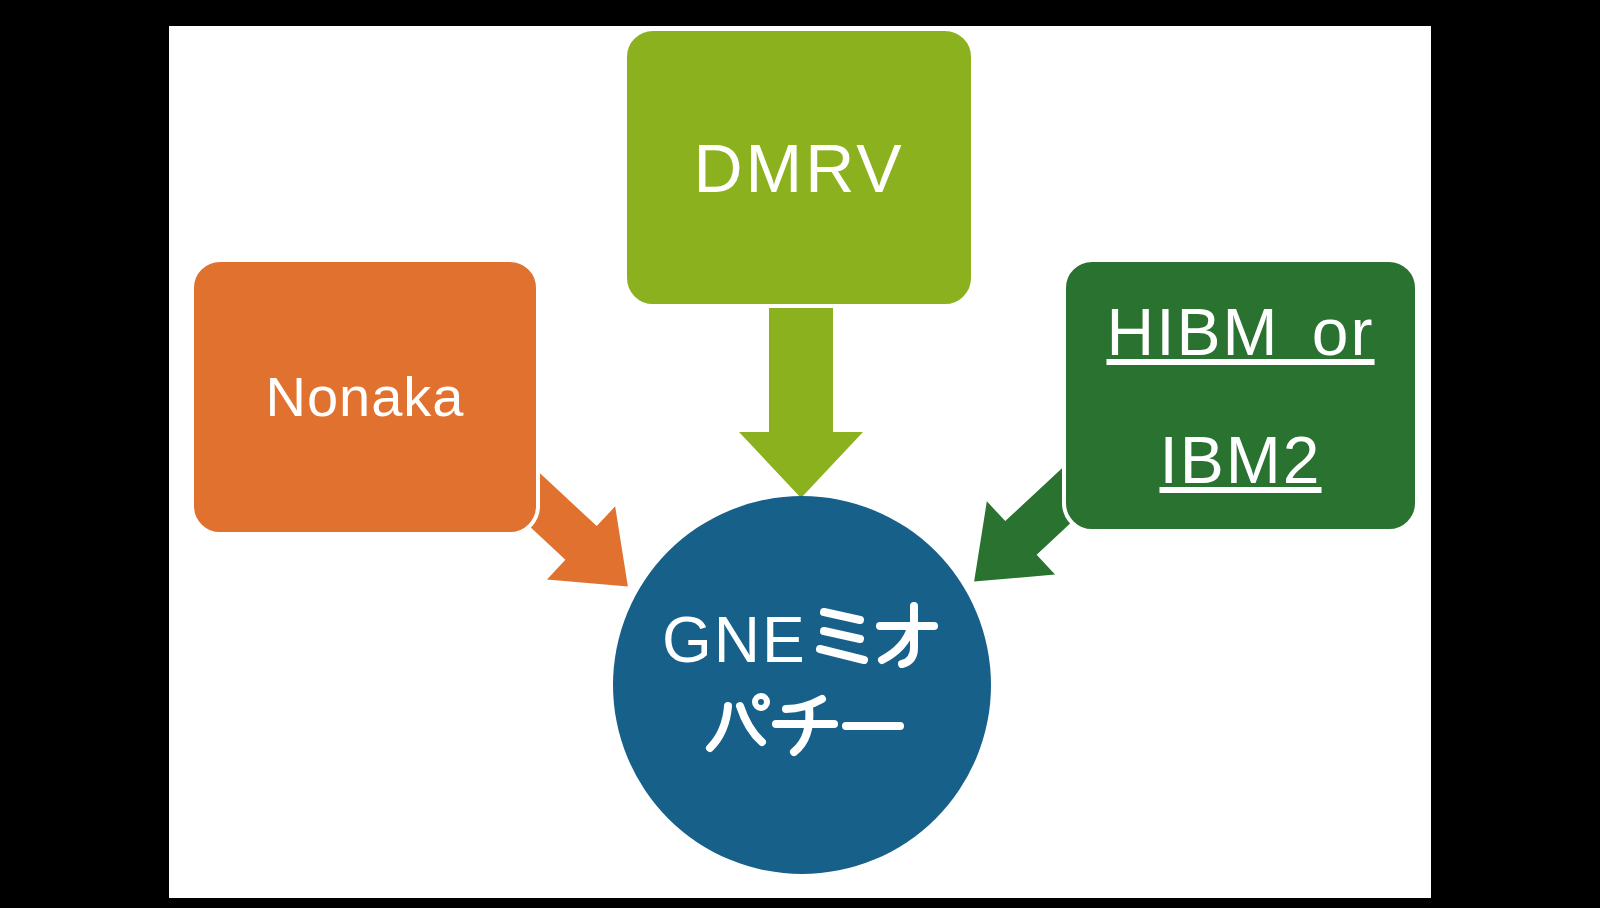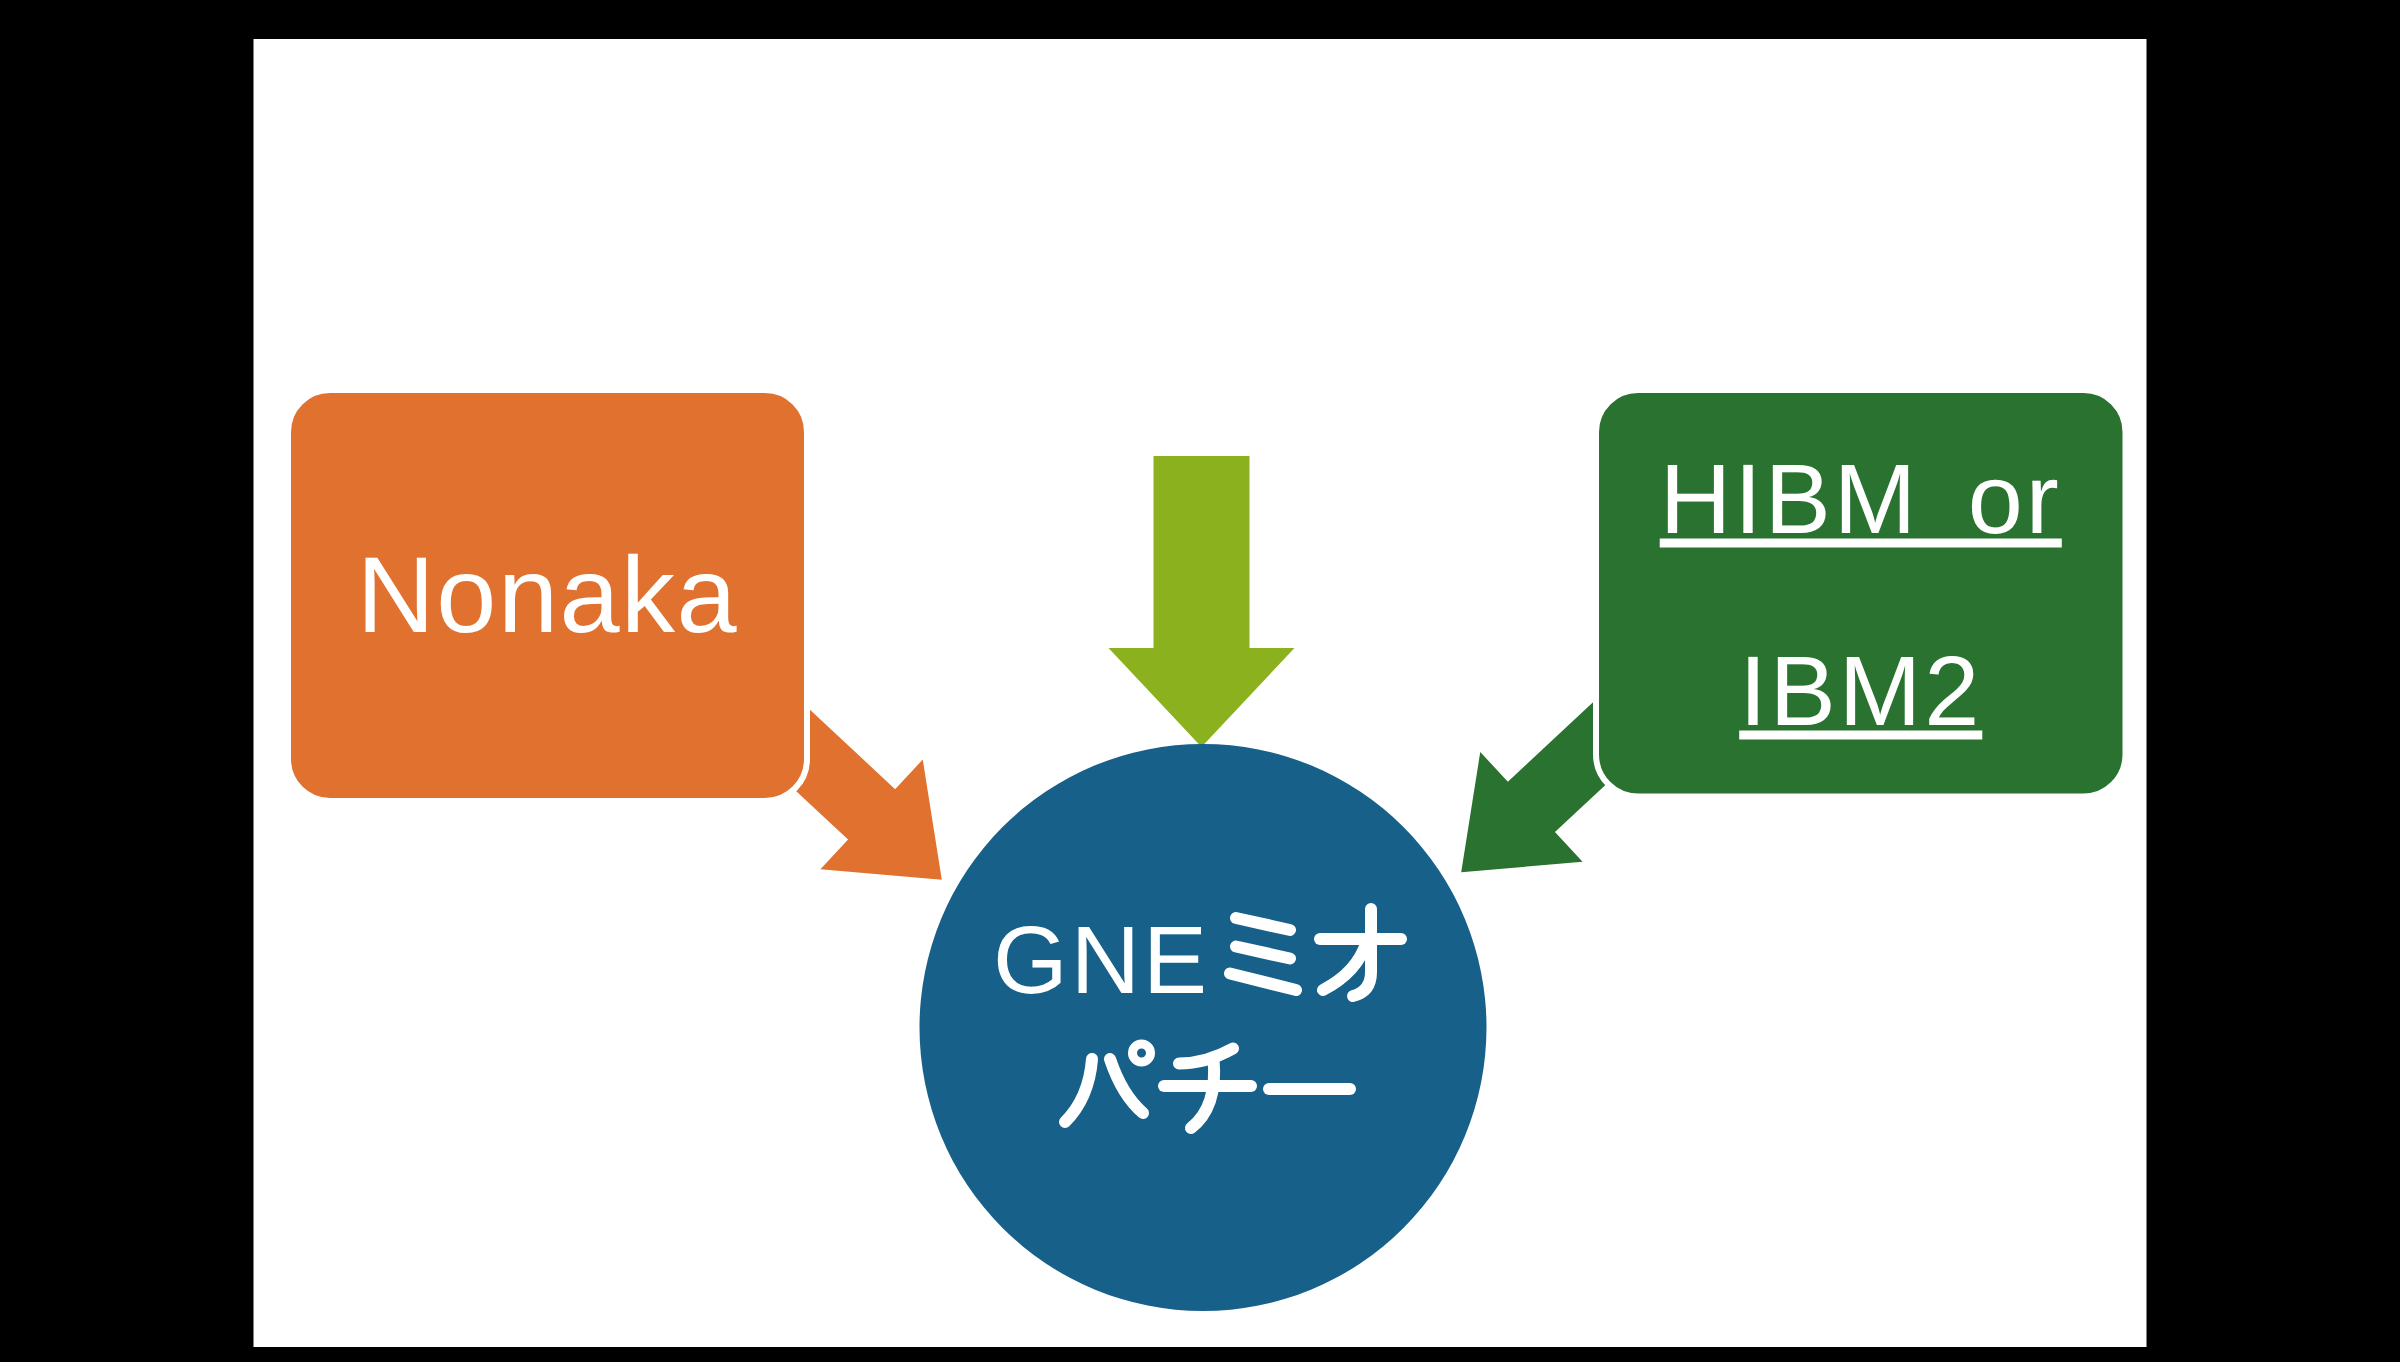--- a/index.html
+++ b/index.html
@@ -10,21 +10,21 @@
   .canvas{
     position:absolute;left:169px;top:26px;width:1262px;height:872px;
   }
   .arrows-svg{position:absolute;left:0;top:0;width:1262px;height:872px;z-index:1;}
   .node{
     position:absolute;z-index:2;box-sizing:border-box;
     border:4px solid #fff;border-radius:30px;
     display:flex;flex-direction:column;align-items:center;justify-content:center;
     color:#fff;text-align:center;
   }
-  .node-nonaka{left:21px;top:232px;width:350px;height:278px;font-size:72px;line-height:72px;gap:18px;letter-spacing:1px;}
+  .node-nonaka{left:21px;top:232px;width:350px;height:278px;font-size:56px;line-height:72px;gap:18px;letter-spacing:1px;}
   .node-dmrv{left:454px;top:1px;width:352px;height:281px;font-size:68px;letter-spacing:3px;}
   .node-hibm{left:893px;top:232px;width:357px;height:275px;font-size:66px;line-height:70px;gap:58px;letter-spacing:2px;word-spacing:12px;text-decoration:underline;}
   .node-center{
     left:444px;top:470px;width:378px;height:378px;border-radius:50%;border:none;z-index:2;text-decoration:underline;
   }
   .label-svg{display:block;}
   .label-svg .stroke{stroke:#fff;stroke-width:8;fill:none;stroke-linecap:round;stroke-linejoin:round;}
   .label-svg .dot{stroke:#fff;stroke-width:6;fill:none;}
   .label-svg text{fill:#fff;font-size:64px;letter-spacing:2px;font-family:"Liberation Sans","DejaVu Sans",sans-serif;}
 </style>
@@ -37,20 +37,23 @@
     <svg class="arrows-svg" viewBox="0 0 1262 872" aria-hidden="true">
       <polygon points="600,278 664,278 664,406 694,406 632,472 570,406 600,406" fill="#8bb11e"></polygon>
       <polygon transform="translate(336,446) rotate(43)" points="0,-23 104,-23 104,-50 168,0 104,50 104,23 0,23" fill="#e1712f"></polygon>
       <polygon transform="translate(928,441) rotate(137)" points="0,-23 104,-23 104,-50 168,0 104,50 104,23 0,23" fill="#2a7230"></polygon>
     </svg>
 
     <div class="node node-nonaka" style="background-color: rgb(225, 113, 47);">
       <div>Nonaka</div>
     </div>
 
+    <div class="node node-dmrv" style="background-color: rgb(139, 177, 30);">
+      <div>DMRV</div>
+    </div>
 
     <div class="node node-hibm" style="background-color: rgb(42, 114, 48);">
       <div>HIBM or</div>
       <div>IBM2</div>
     </div>
 
     <div class="node node-center" style="background-color: rgb(22, 96, 138);">
 
       <svg class="label-svg" width="284" height="170" viewBox="0 0 284 170" role="img">
         <g aria-label="GNEミオ">

